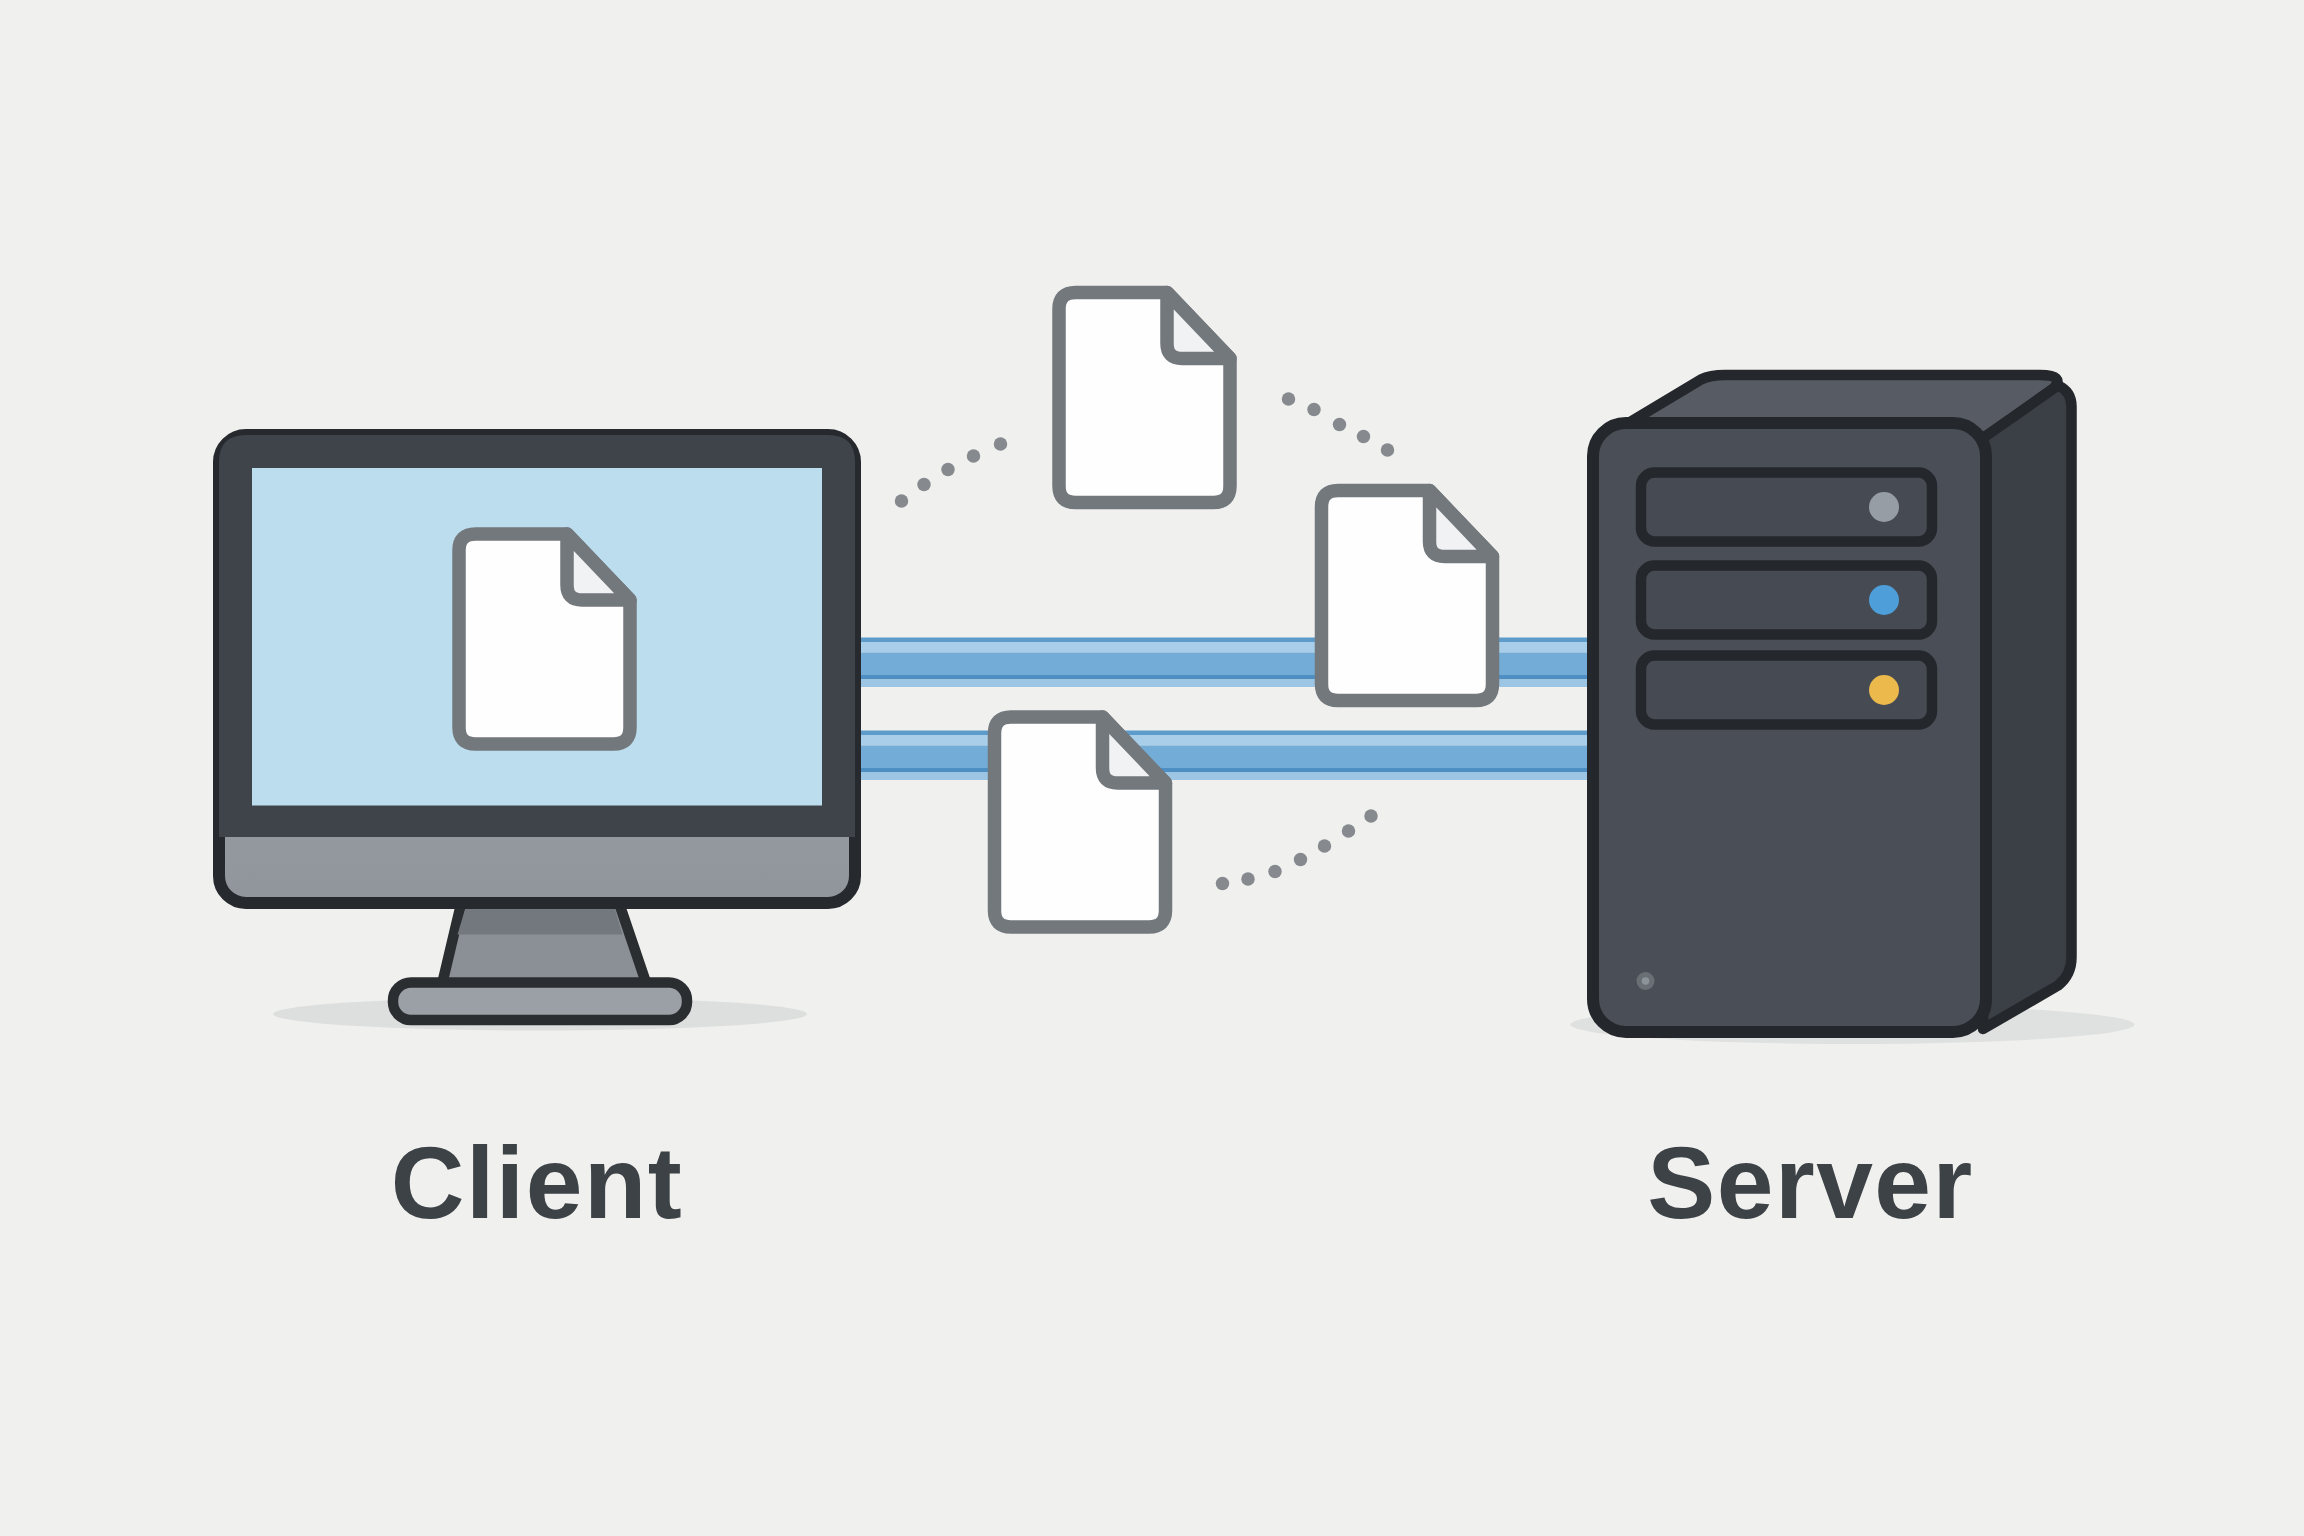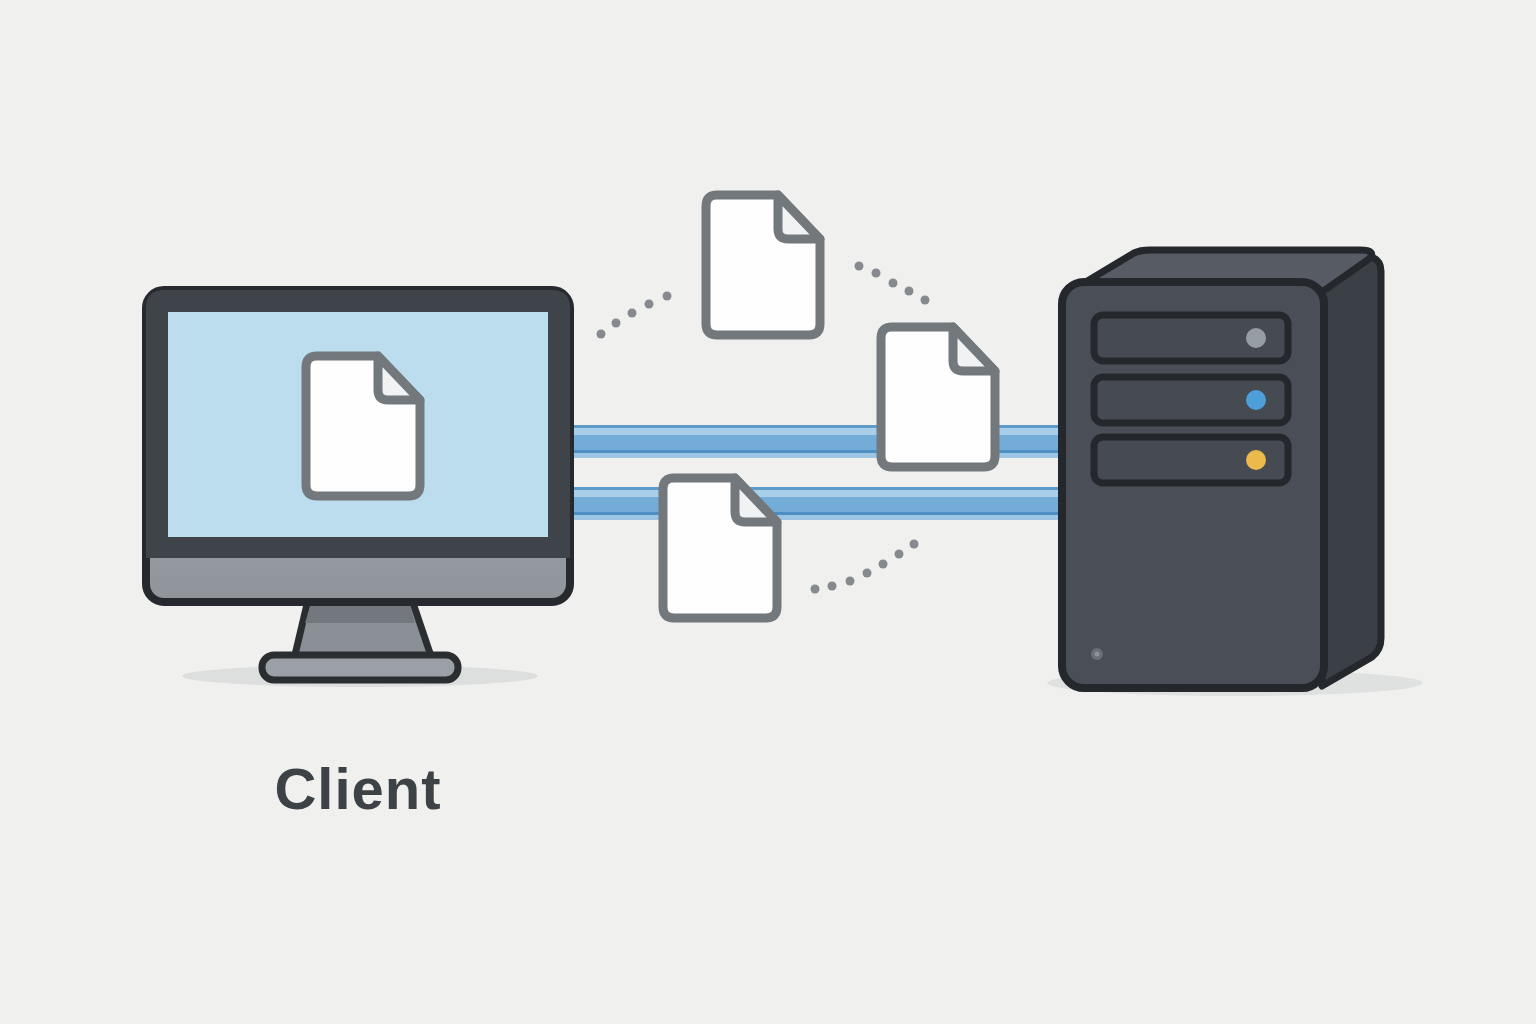--- a/index.html
+++ b/index.html
@@ -8,21 +8,21 @@
     position:relative;
     width:1536px;height:1024px;
     background:#f0f1ef;
     overflow:hidden;
   }
   .stage svg{position:absolute;left:0;top:0;}
   .device-label{
     position:absolute;
     top:756px;
     transform:translateX(-50%);
-    font-size:58px;
+    font-size:68px;
     line-height:66px;
     font-weight:700;
     letter-spacing:1px;
     color:#3d4247;
     white-space:nowrap;
   }
   .label-client{left:358px;}
   .label-server{left:1207px;}
 </style>
 </head>
@@ -127,14 +127,15 @@
       <circle cx="832" cy="586" r="4.5"></circle>
       <circle cx="850" cy="581" r="4.5"></circle>
       <circle cx="867" cy="573" r="4.5"></circle>
       <circle cx="883" cy="564" r="4.5"></circle>
       <circle cx="899" cy="554" r="4.5"></circle>
       <circle cx="914" cy="544" r="4.5"></circle>
     </g>
   </svg>
 
   <div class="device-label label-client">Client</div>
+  <div class="device-label label-server">Server</div>
 
 </div>
 
 </body></html>

